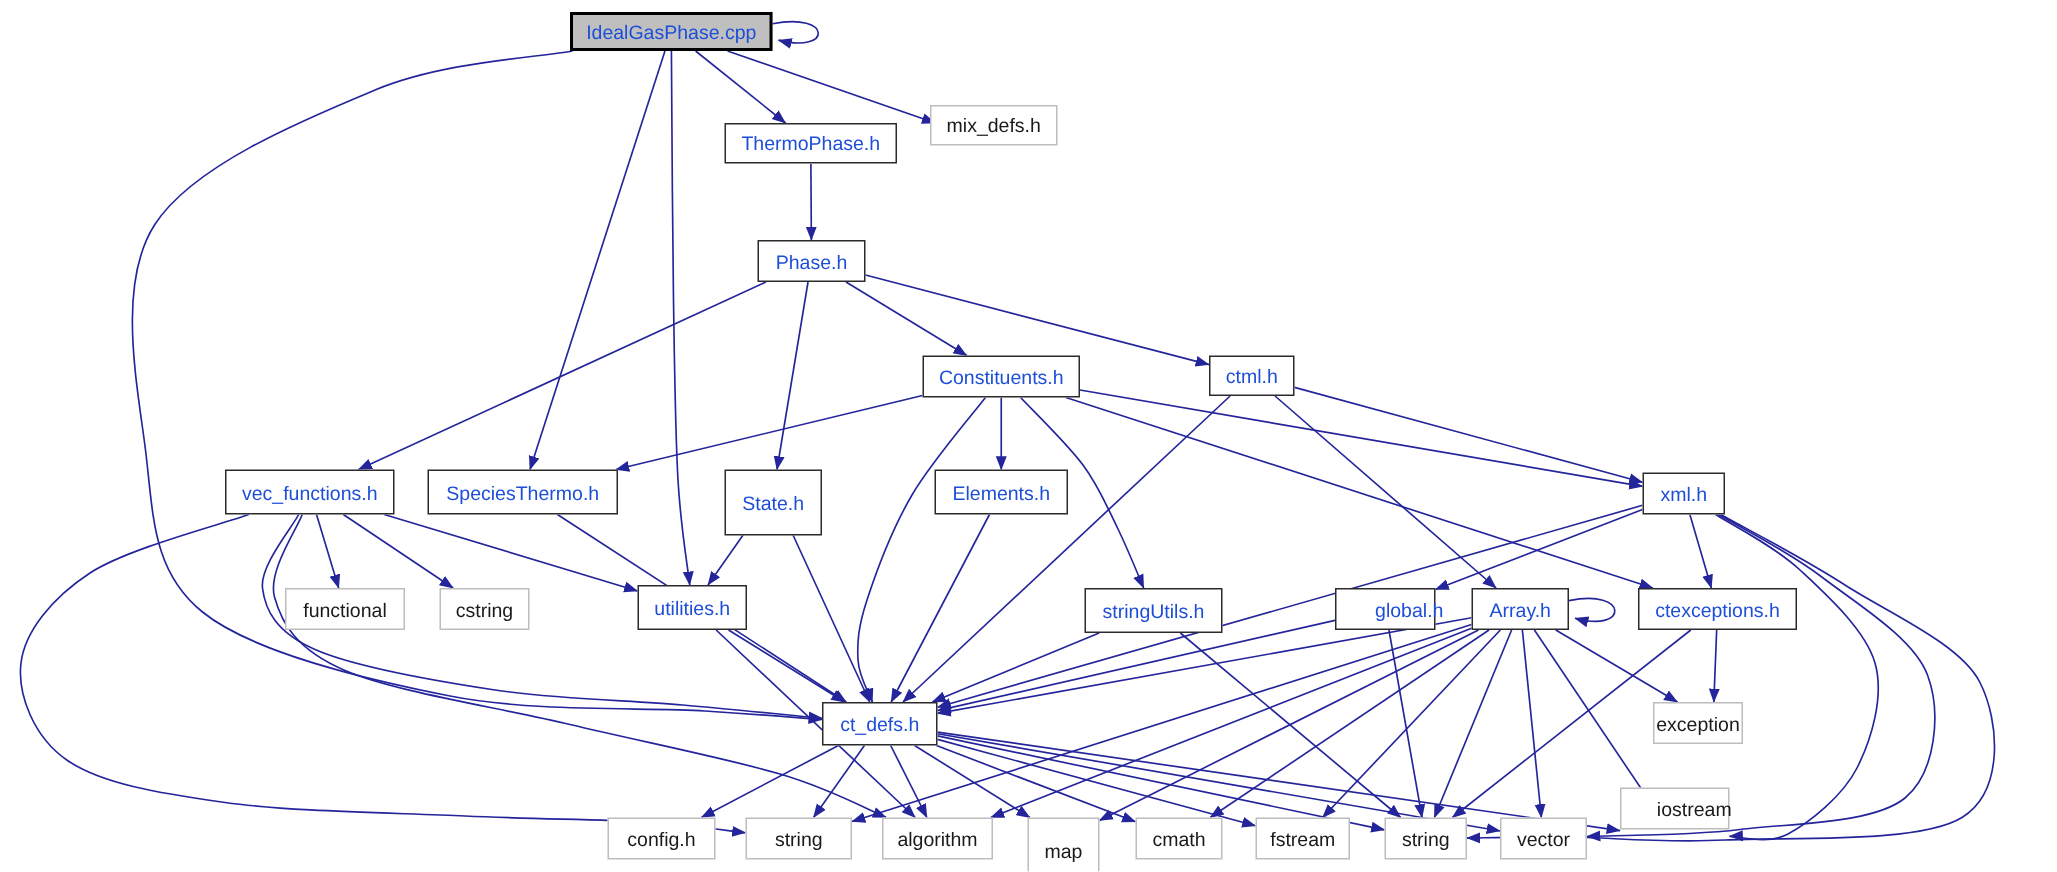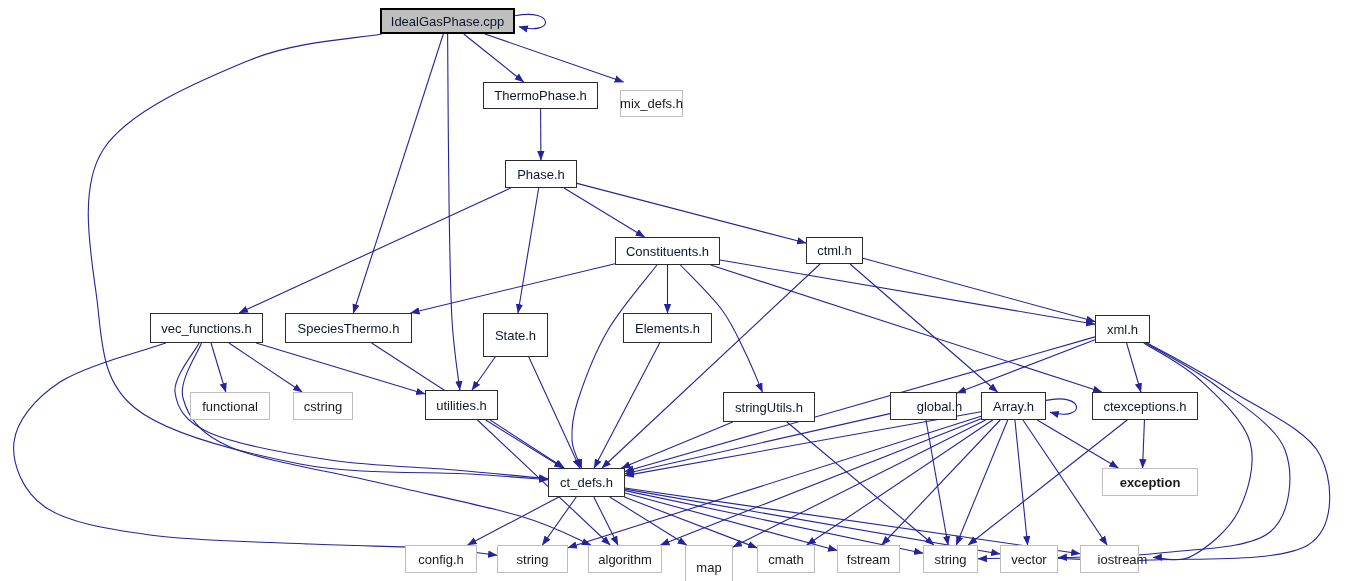--- a/index.html
+++ b/index.html
@@ -1,21 +1,21 @@
 <!DOCTYPE html>
 <html><head>
 <meta charset="utf-8">
 <style>
   html,body{margin:0;padding:0;background:#ffffff;}
   #stage{position:relative;width:1371px;height:581px;background:#ffffff;overflow:hidden;
          font-family:"Liberation Sans","DejaVu Sans",sans-serif;}
   #edge-layer{position:absolute;left:0;top:0;width:1371px;height:581px;z-index:1;}
   #node-layer{position:absolute;left:0;top:0;width:1371px;height:581px;z-index:2;}
   .node{position:absolute;box-sizing:border-box;display:flex;align-items:center;justify-content:center;
-        background:#ffffff;font-size:13px;color:#0f172a;white-space:nowrap;z-index:2;}
+        background:#ffffff;font-size:13px;color:#1d4ed8;white-space:nowrap;z-index:2;}
   .node.focus{background:#bfbfbf;border:2px solid #000000;font-size:13px;}
   .node.linked{border:1px solid #2b2b2b;cursor:pointer;}
   .node.external{border:1px solid #bdbdbd;color:#1a1a1a;}
   .node span{pointer-events:none;}
 </style>
 </head>
 <body>
 
 <div id="stage">
   <svg id="edge-layer" xmlns="http://www.w3.org/2000/svg" width="1371" height="581" viewBox="0 0 1371 581">
@@ -89,21 +89,21 @@
       <path d="M 625 489.15593220338985 L 1000 553.9864406779661" fill="none" stroke="#24249b" stroke-width="1.1" marker-end="url(#arrow)"></path>
       <path d="M 625 488.0570754716981 L 1080 553.7316037735849" fill="none" stroke="#24249b" stroke-width="1.1" marker-end="url(#arrow)"></path>
     </svg>
   <div id="node-layer">
       <div class="node focus" style="left: 380px; top: 8px; width: 135px; height: 26px;">
         <span>IdealGasPhase.cpp</span>
       </div>
       <div class="node linked" style="left: 483px; top: 82px; width: 115px; height: 27px;">
         <span>ThermoPhase.h</span>
       </div>
-      <div class="node external" style="left: 620px; top: 90px; width: 63px; height: 27px;">
+      <div class="node external" style="left: 620px; top: 70px; width: 85px; height: 27px;">
         <span>mix_defs.h</span>
       </div>
       <div class="node linked" style="left: 505px; top: 160px; width: 72px; height: 28px;">
         <span>Phase.h</span>
       </div>
       <div class="node linked" style="left: 615px; top: 237px; width: 105px; height: 28px;">
         <span>Constituents.h</span>
       </div>
       <div class="node linked" style="left: 806px; top: 237px; width: 57px; height: 27px;">
         <span>ctml.h</span>
@@ -137,21 +137,21 @@
       </div>
       <div class="node linked" style="left: 890px; top: 392px; width: 67px; height: 28px; padding-left: 32px;">
         <span>global.h</span>
       </div>
       <div class="node linked" style="left: 981px; top: 392px; width: 65px; height: 28px;">
         <span>Array.h</span>
       </div>
       <div class="node linked" style="left: 1092px; top: 392px; width: 106px; height: 28px;">
         <span>ctexceptions.h</span>
       </div>
-      <div class="node external" style="left: 1102px; top: 468px; width: 96px; height: 28px; font-weight: bold;">
+      <div class="node external" style="left: 1102px; top: 468px; width: 60px; height: 28px;">
         <span>exception</span>
       </div>
       <div class="node linked" style="left: 548px; top: 468px; width: 77px; height: 29px;">
         <span>ct_defs.h</span>
       </div>
       <div class="node external" style="left: 405px; top: 545px; width: 72px; height: 28px;">
         <span>config.h</span>
       </div>
       <div class="node external" style="left: 497px; top: 545px; width: 71px; height: 28px;">
         <span>string</span>
@@ -167,17 +167,17 @@
       </div>
       <div class="node external" style="left: 837px; top: 545px; width: 63px; height: 28px;">
         <span>fstream</span>
       </div>
       <div class="node external" style="left: 923px; top: 545px; width: 55px; height: 28px;">
         <span>string</span>
       </div>
       <div class="node external" style="left: 1000px; top: 545px; width: 58px; height: 28px;">
         <span>vector</span>
       </div>
-      <div class="node external" style="left: 1080px; top: 545px; width: 59px; height: 28px; padding-left: 26px;">
+      <div class="node external" style="left: 1080px; top: 525px; width: 73px; height: 28px; padding-left: 26px;">
         <span>iostream</span>
       </div>
     </div>
 </div>
 
 </body></html>

